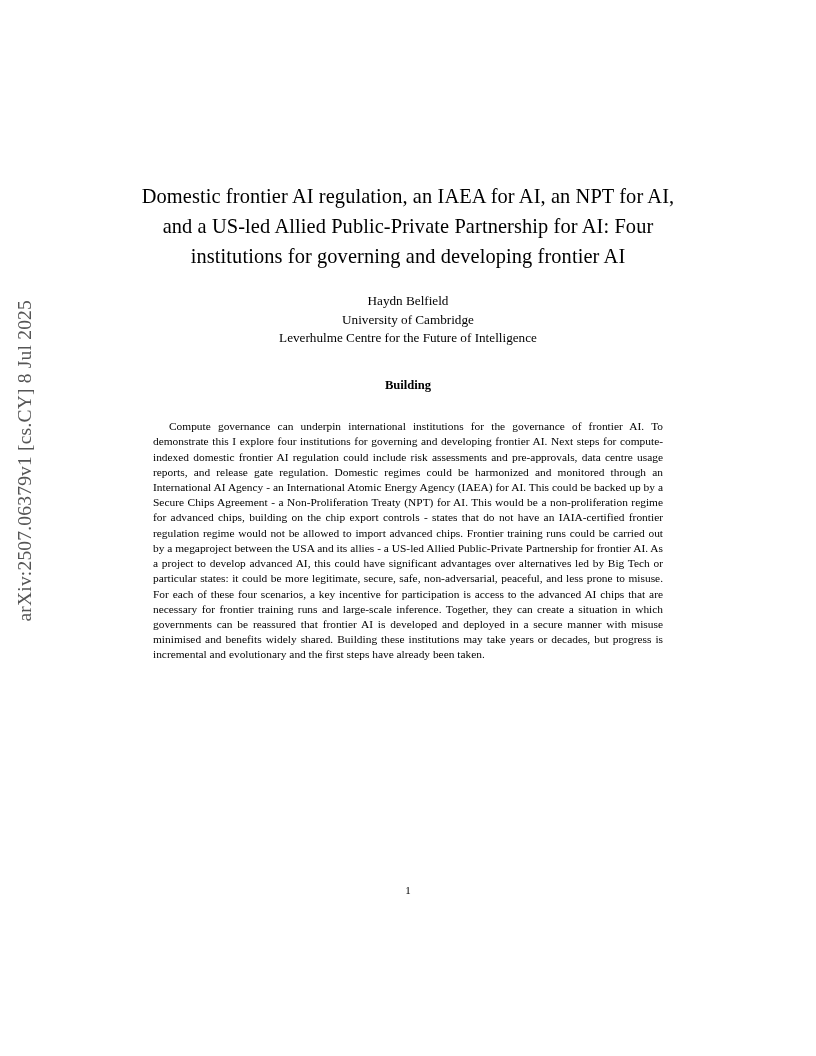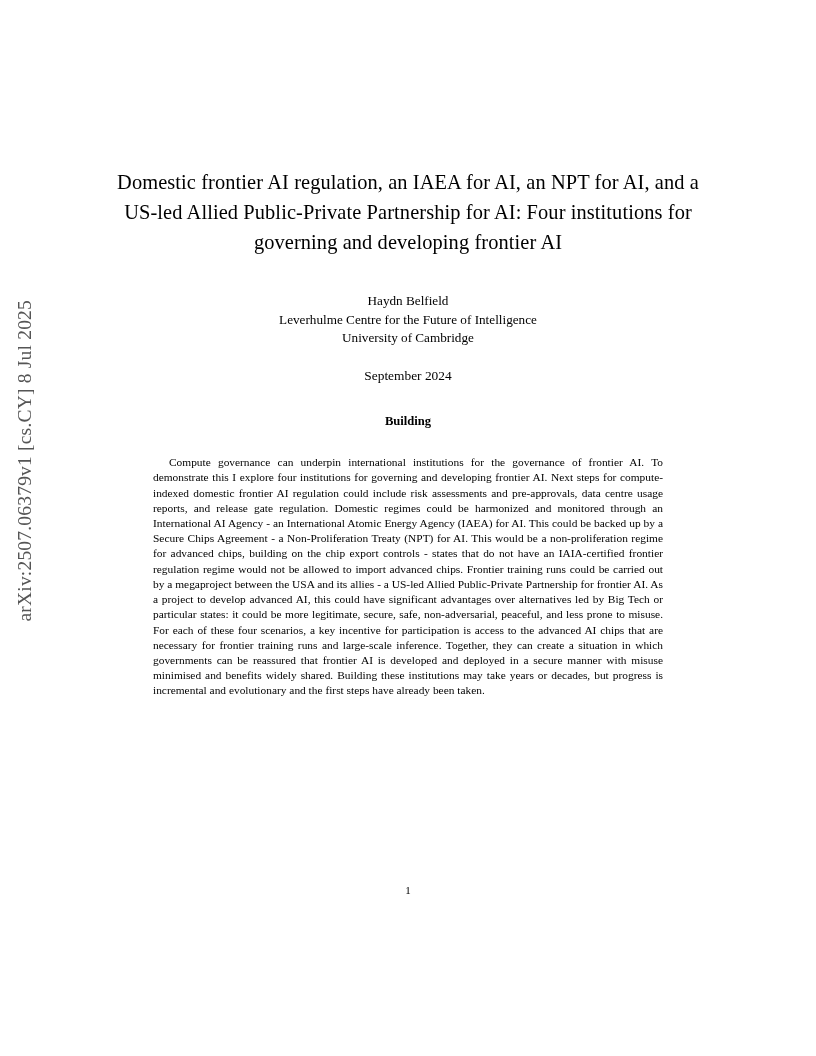--- a/index.html
+++ b/index.html
@@ -41,26 +41,26 @@
     left: 115px;
     top: 168px;
     width: 586px;
   }
 
   .title {
     font-size: 20.4px;
     line-height: 1.47;
     text-align: center;
     font-weight: normal;
-    margin: 0;
+    margin: 14px;
     letter-spacing: 0.1px;
   }
 
   .authors {
-    margin-top: 34px;
+    margin-top: 20px;
     text-align: center;
     font-size: 13.2px;
     line-height: 1.42;
   }
   .authors div { margin: 0; }
 
   .date {
     margin-top: 20px;
     text-align: center;
     font-size: 13.4px;
@@ -98,25 +98,24 @@
 <div class="page">
 
   <div class="arxiv-stamp">arXiv:2507.06379v1  [cs.CY]  8 Jul 2025</div>
 
   <div class="content">
 
     <h1 class="title">Domestic frontier AI regulation, an IAEA for AI, an NPT for AI, and a US-led Allied Public-Private Partnership for AI: Four institutions for governing and developing frontier AI</h1>
 
     <div class="authors">
       <div>Haydn Belfield</div>
+      <div>University of Cambridge</div>
       <div>Leverhulme Centre for the Future of Intelligence</div>
-      <div>University of Cambridge</div>
     </div>
 
-    <div class="date">September 2024</div>
 
     <div class="abstract-heading">Building</div>
 
     <div class="abstract-body">Compute governance can underpin international institutions for the governance of frontier AI. To demonstrate this I explore four institutions for governing and developing frontier AI. Next steps for compute-indexed domestic frontier AI regulation could include risk assessments and pre-approvals, data centre usage reports, and release gate regulation. Domestic regimes could be harmonized and monitored through an International AI Agency - an International Atomic Energy Agency (IAEA) for AI. This could be backed up by a Secure Chips Agreement - a Non-Proliferation Treaty (NPT) for AI. This would be a non-proliferation regime for advanced chips, building on the chip export controls - states that do not have an IAIA-certified frontier regulation regime would not be allowed to import advanced chips. Frontier training runs could be carried out by a megaproject between the USA and its allies - a US-led Allied Public-Private Partnership for frontier AI. As a project to develop advanced AI, this could have significant advantages over alternatives led by Big Tech or particular states: it could be more legitimate, secure, safe, non-adversarial, peaceful, and less prone to misuse. For each of these four scenarios, a key incentive for participation is access to the advanced AI chips that are necessary for frontier training runs and large-scale inference. Together, they can create a situation in which governments can be reassured that frontier AI is developed and deployed in a secure manner with misuse minimised and benefits widely shared. Building these institutions may take years or decades, but progress is incremental and evolutionary and the first steps have already been taken.</div>
 
   </div>
 
   <div class="page-number">1</div>
 
 </div>

